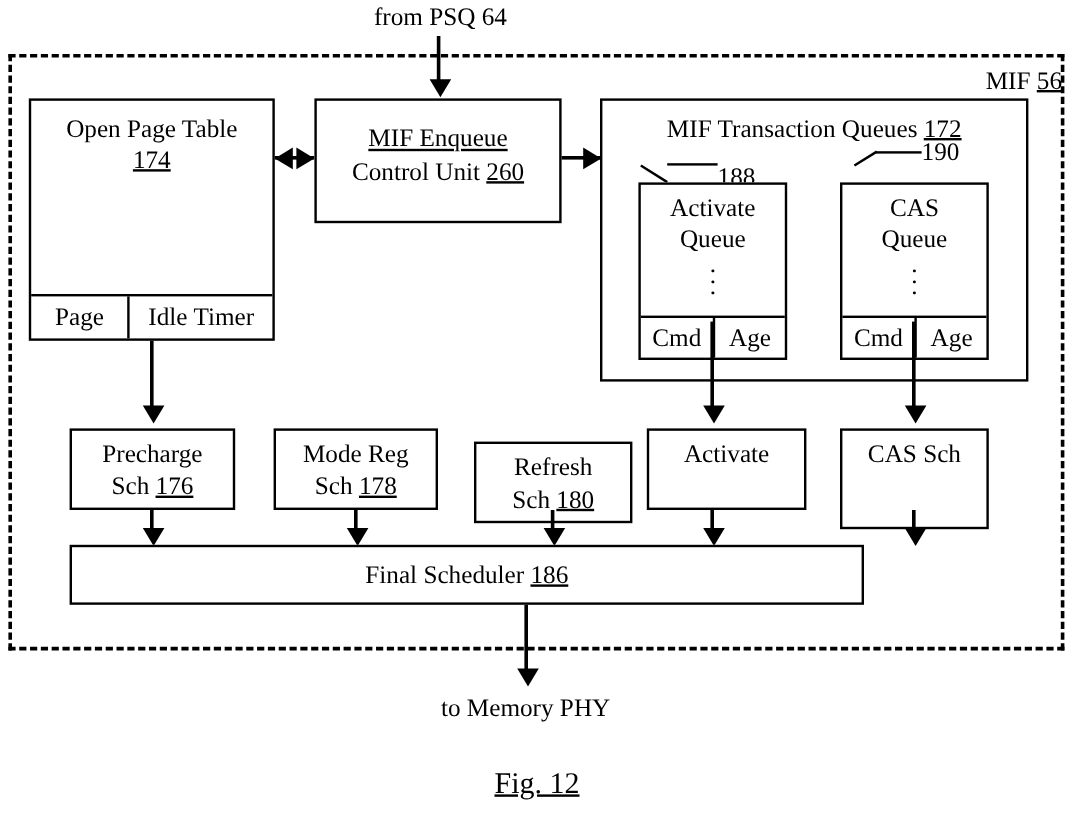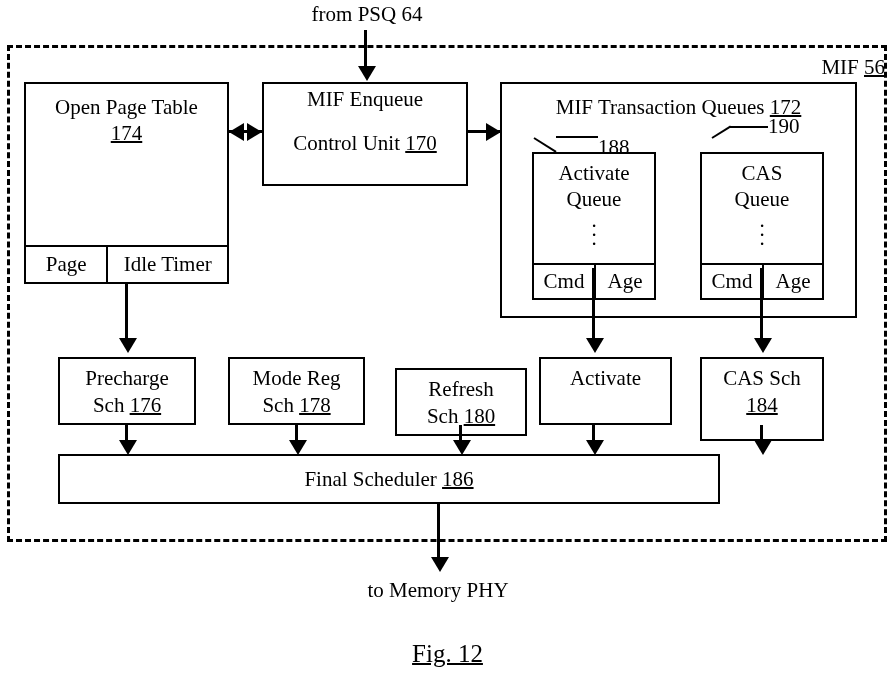--- a/index.html
+++ b/index.html
@@ -149,24 +149,24 @@
       <div class="split-cell" style="width:40%;">Page</div>
       <div class="split-cell" style="width:60%;">Idle Timer</div>
     </div>
   </div>
 
   <div class="hline" style="left:229px; top:130px; width:33px;"></div>
   <div class="arrow-left" style="left:229px; top:123px;"></div>
   <div class="arrow-right" style="left:247px; top:123px;"></div>
 
   <div class="sbox" style="left:262px; top:82px; width:206px; height:104px;">
-    <div class="box-text" style="top:2px;">MIF Enqueue</div>
+    <div class="box-text" style="top:18px;text-decoration:underline;">MIF Enqueue</div>
     <div class="box-text" style="top:46px;">
       <span>Control Unit</span> 
-      <span class="u">170</span>
+      <span class="u">260</span>
     </div>
   </div>
 
   <div class="hline" style="left:468px; top:130px; width:33px;"></div>
   <div class="arrow-right" style="left:486px; top:123px;"></div>
 
   <div class="sbox" style="left:500px; top:82px; width:357px; height:236px;">
     <div class="box-text" style="top:10px;">
       <span>MIF Transaction Queues</span> 
       <span class="u">172</span>
@@ -241,21 +241,20 @@
       <span class="u">180</span>
     </div>
   </div>
 
   <div class="sbox" style="left:539px; top:357px; width:133px; height:68px;">
     <div class="box-text" style="top:6px;">Activate</div>
   </div>
 
   <div class="sbox" style="left:700px; top:357px; width:124px; height:84px;">
     <div class="box-text" style="top:6px;">CAS Sch</div>
-    <div class="box-text u" style="top:33px;">184</div>
   </div>
 
   <div class="vline" style="left:125px; top:425px; height:18px;"></div>
   <div class="arrow-down" style="left:119px; top:440px;"></div>
 
   <div class="vline" style="left:295px; top:425px; height:18px;"></div>
   <div class="arrow-down" style="left:289px; top:440px;"></div>
 
   <div class="vline" style="left:459px; top:425px; height:18px;"></div>
   <div class="arrow-down" style="left:453px; top:440px;"></div>

